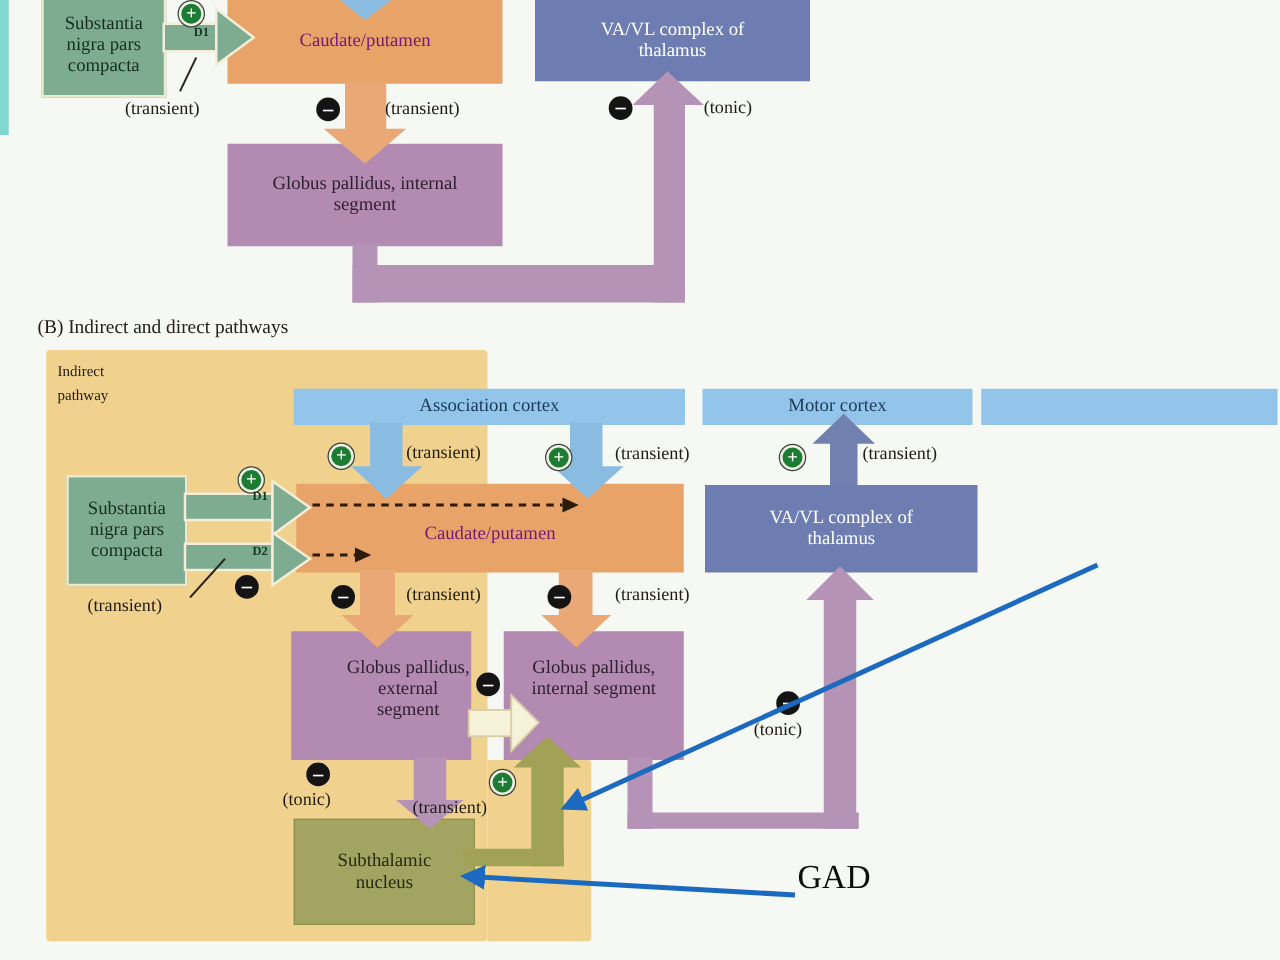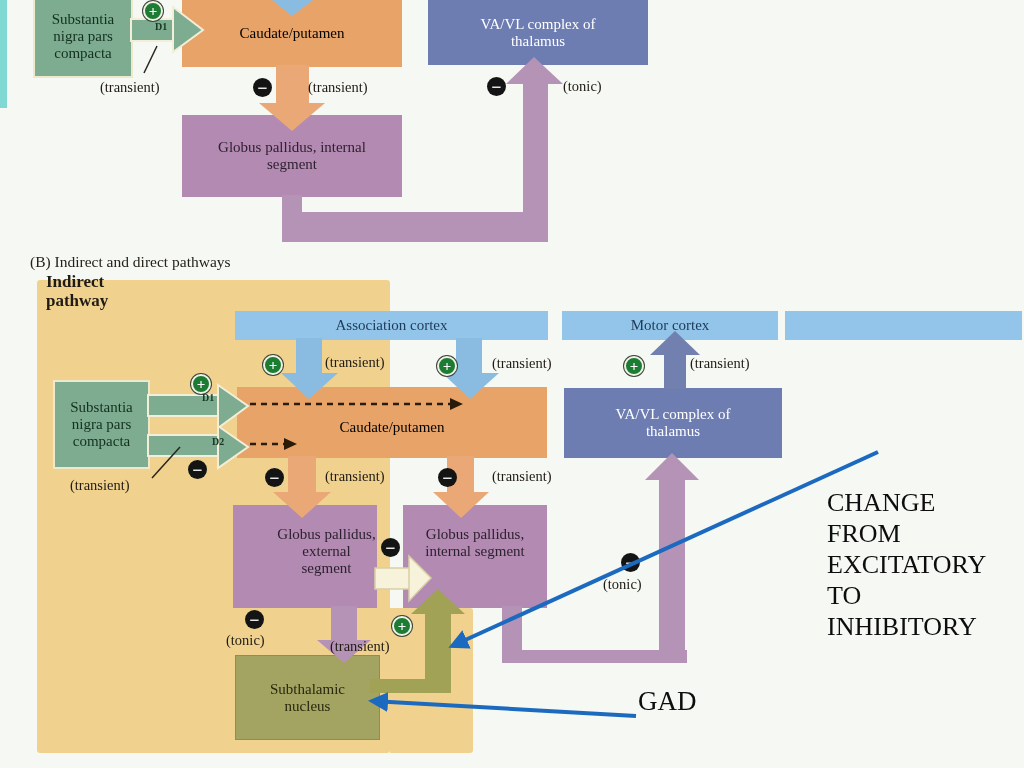--- a/index.html
+++ b/index.html
@@ -8,21 +8,21 @@
   .abs{position:absolute;}
   
   .layer-tan{z-index:0;} .layer-box{z-index:1;}
   svg.overlay{position:absolute;left:0;top:0;z-index:2;pointer-events:none;}
   svg.anno{position:absolute;left:0;top:0;z-index:5;pointer-events:none;}
   
   .tan{background:#f0d28e;border-radius:3px;}
   .box{display:flex;align-items:center;justify-content:center;text-align:center;
        font-size:15px;line-height:17px;color:#241d15;}
   .green-box{background:#7dac90;border:2px solid #eee8cc;color:#14301f;}
-  .orange-box{background:#e8a369;color:#000000;}
+  .orange-box{background:#e8a369;color:#701a75;}
   .slate-box{background:#6d7db2;color:#ffffff;}
   .purple-box{background:#b28ab2;color:#2c1f2e;}
   .olive-box{background:#a4a462;border:1px solid #90904c;color:#27280f;}
   .bar{background:#92c5e9;display:flex;align-items:center;justify-content:center;
        font-size:15px;color:#1d3a58;}
   .inner{width:100%;}
   .lab{position:absolute;font-size:14.5px;color:#1f1b14;white-space:nowrap;z-index:3;}
   .dlab{position:absolute;font-size:10px;font-weight:bold;color:#163824;z-index:3;}
   .icon{position:absolute;z-index:3;border-radius:50%;display:flex;align-items:center;
         justify-content:center;font-weight:bold;}
@@ -208,24 +208,24 @@
   <div class="icon minus" style="left:621px;top:553px;">
       <span>−</span>
     </div>
 
   <div class="dlab" style="left:155px;top:21px;">D1</div>
   <div class="lab" style="left:100px;top:79px;">(transient)</div>
   <div class="lab" style="left:308px;top:79px;">(transient)</div>
   <div class="lab" style="left:563px;top:78px;">(tonic)</div>
 
   <div class="lab" style="left:30px;top:253px;font-size:15.5px;color:#25211a;">(B) Indirect and direct pathways</div>
-  <div class="lab" style="left:46px;top:272px;width:80px;white-space:normal;line-height:19px;font-size:17px;font-weight:bold;">Indirect pathway</div>
+  <div class="lab" style="left:46px;top:288px;width:80px;white-space:normal;line-height:19px;font-size:12px;">Indirect pathway</div>
 
   <div class="dlab" style="left:202px;top:392px;">D1</div>
-  <div class="dlab" style="left:212px;top:436px;">D2</div>
+  <div class="dlab" style="left:202px;top:436px;">D2</div>
   <div class="lab" style="left:70px;top:477px;">(transient)</div>
 
   <div class="lab" style="left:325px;top:354px;">(transient)</div>
   <div class="lab" style="left:492px;top:355px;">(transient)</div>
   <div class="lab" style="left:690px;top:355px;">(transient)</div>
 
   <div class="lab" style="left:325px;top:468px;">(transient)</div>
   <div class="lab" style="left:492px;top:468px;">(transient)</div>
 
   <div class="lab" style="left:226px;top:632px;">(tonic)</div>
@@ -235,16 +235,15 @@
   <svg class="anno" width="1024" height="768" viewBox="0 0 1024 768">
     <defs>
       <marker id="bluehead" orient="auto" markerWidth="5" markerHeight="5" refX="4" refY="2.5">
         <path d="M0,0 L5,2.5 L0,5 z" fill="#1b6abf"></path>
       </marker>
     </defs>
     <line x1="878" y1="452" x2="452" y2="646" stroke="#1b6abf" stroke-width="4" marker-end="url(#bluehead)"></line>
     <line x1="636" y1="716" x2="372" y2="701" stroke="#1b6abf" stroke-width="4" marker-end="url(#bluehead)"></line>
   </svg>
 
-  <div class="anno-text change">CHANGE FROM EXCITATORY TO INHIBITORY</div>
   <div class="anno-text gad">GAD</div>
 
 </div>
 
 </body></html>

